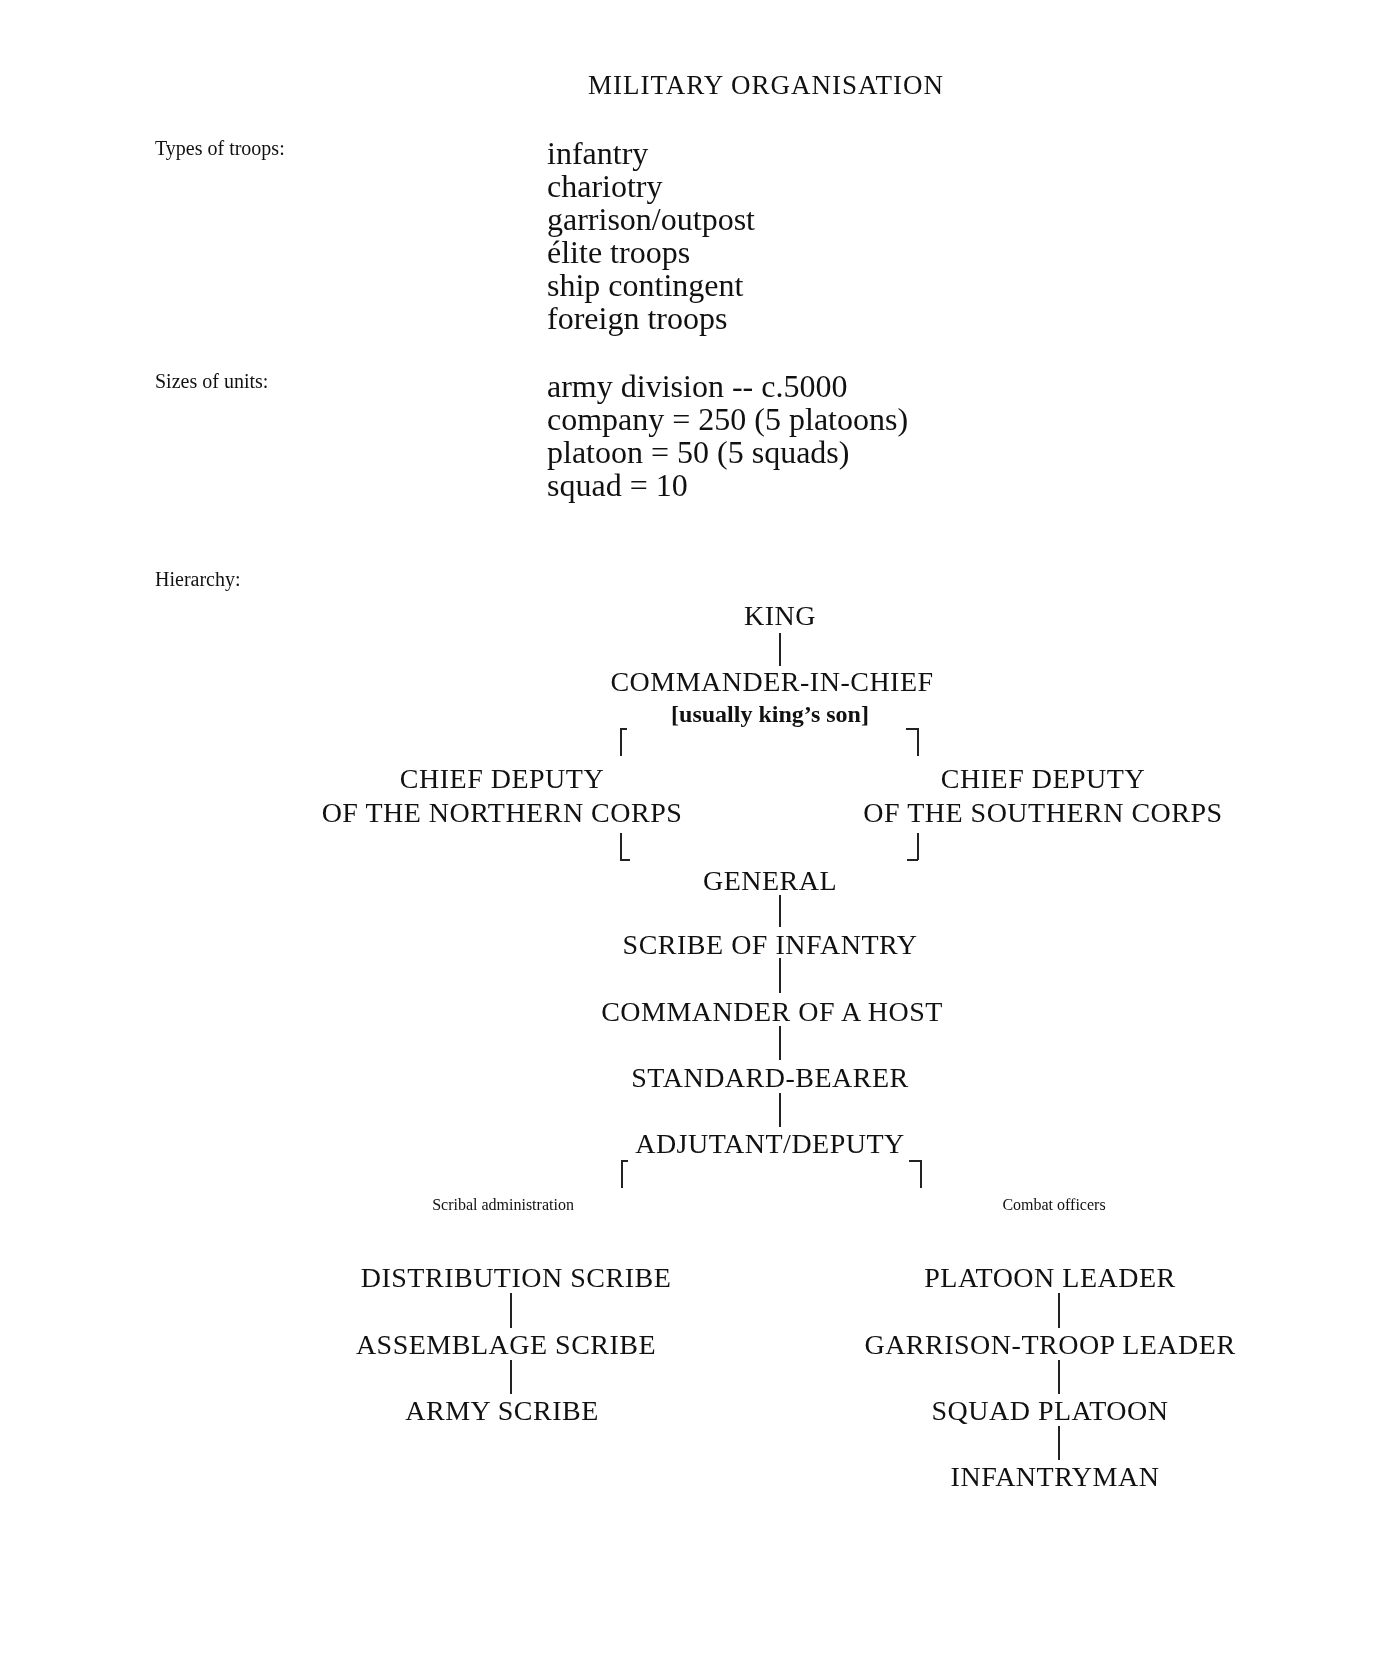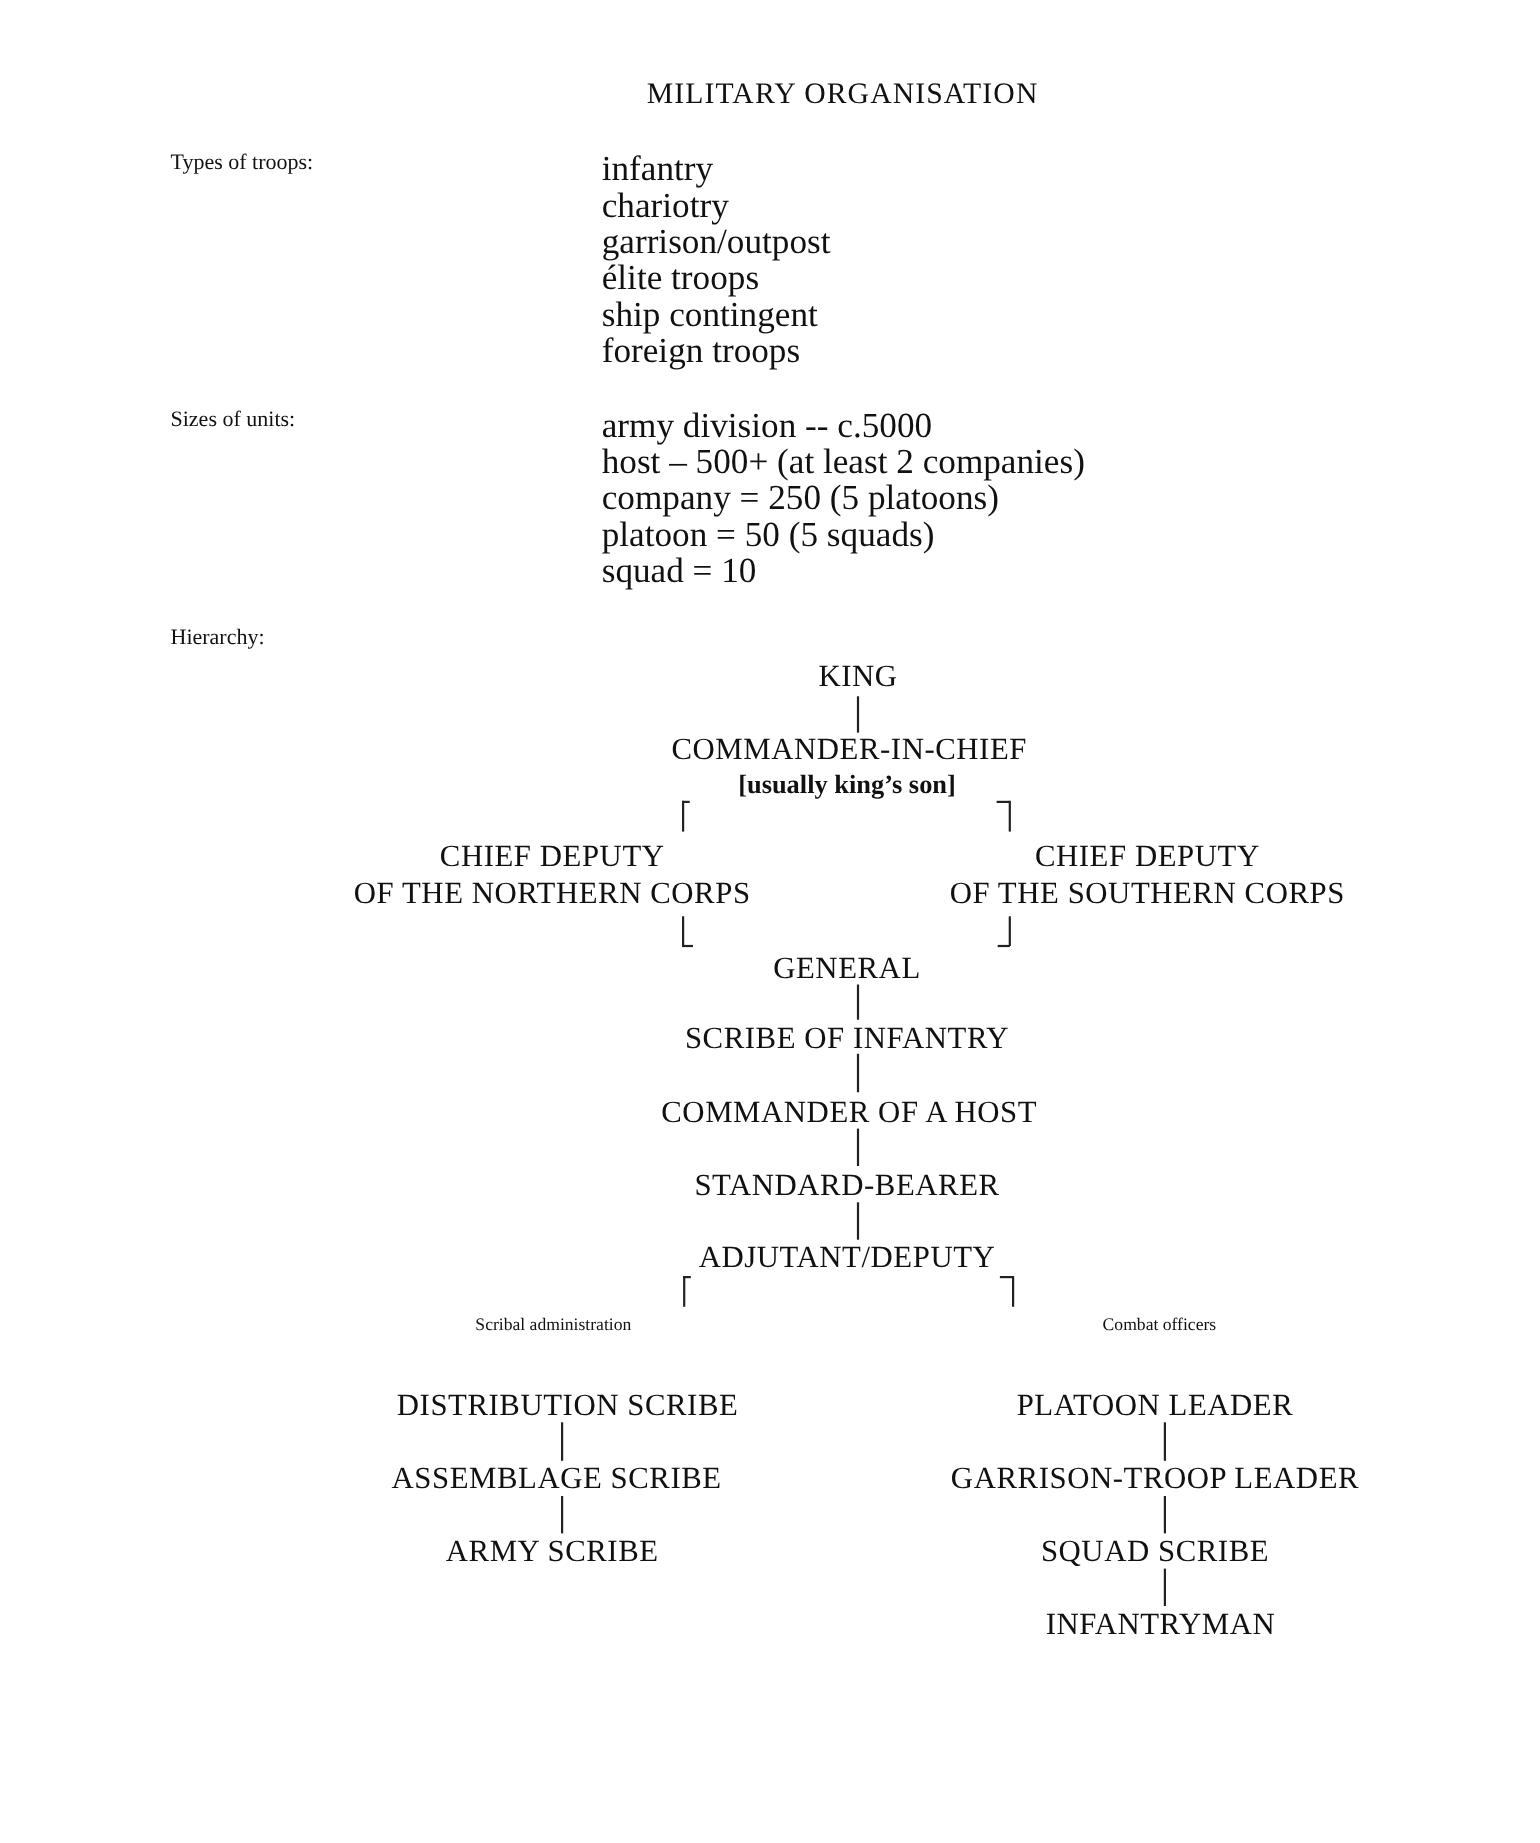--- a/index.html
+++ b/index.html
@@ -30,21 +30,20 @@
   <div class="list-item">chariotry</div>
   <div class="list-item">garrison/outpost</div>
   <div class="list-item">élite troops</div>
   <div class="list-item">ship contingent</div>
   <div class="list-item">foreign troops</div>
 </div>
 
 <div class="abs label" style="left:155px; top:370px;">Sizes of units:</div>
 <div class="abs" style="left:547px; top:370px;">
   <div class="list-item">army division -- c.5000</div>
-  <div class="list-item">host – 500+ (at least 2 companies)</div>
   <div class="list-item">company = 250 (5 platoons)</div>
   <div class="list-item">platoon = 50 (5 squads)</div>
   <div class="list-item">squad = 10</div>
 </div>
 
 <div class="abs label" style="left:155px; top:568px;">Hierarchy:</div>
 
 <div>
   <div class="abs node" style="left:780px; top:599px;">KING</div>
   <div class="vline" style="left:779px; top:633px; height:33px;"></div>
@@ -91,16 +90,16 @@
   <div class="vline" style="left:510px; top:1293px; height:35px;"></div>
   <div class="abs node" style="left:506px; top:1328px;">ASSEMBLAGE SCRIBE</div>
   <div class="vline" style="left:510px; top:1360px; height:34px;"></div>
   <div class="abs node" style="left:502px; top:1394px;">ARMY SCRIBE</div>
 
   <div class="abs group" style="left:1054px; top:1196px;">Combat officers</div>
   <div class="abs node" style="left:1050px; top:1261px;">PLATOON LEADER</div>
   <div class="vline" style="left:1058px; top:1293px; height:35px;"></div>
   <div class="abs node" style="left:1050px; top:1328px;">GARRISON-TROOP LEADER</div>
   <div class="vline" style="left:1058px; top:1360px; height:34px;"></div>
-  <div class="abs node" style="left:1050px; top:1394px;">SQUAD SCRIBE</div>
+  <div class="abs node" style="left:1050px; top:1394px;">SQUAD PLATOON</div>
   <div class="vline" style="left:1058px; top:1426px; height:34px;"></div>
   <div class="abs node" style="left:1055px; top:1460px;">INFANTRYMAN</div>
 </div>
 
 </body></html>

